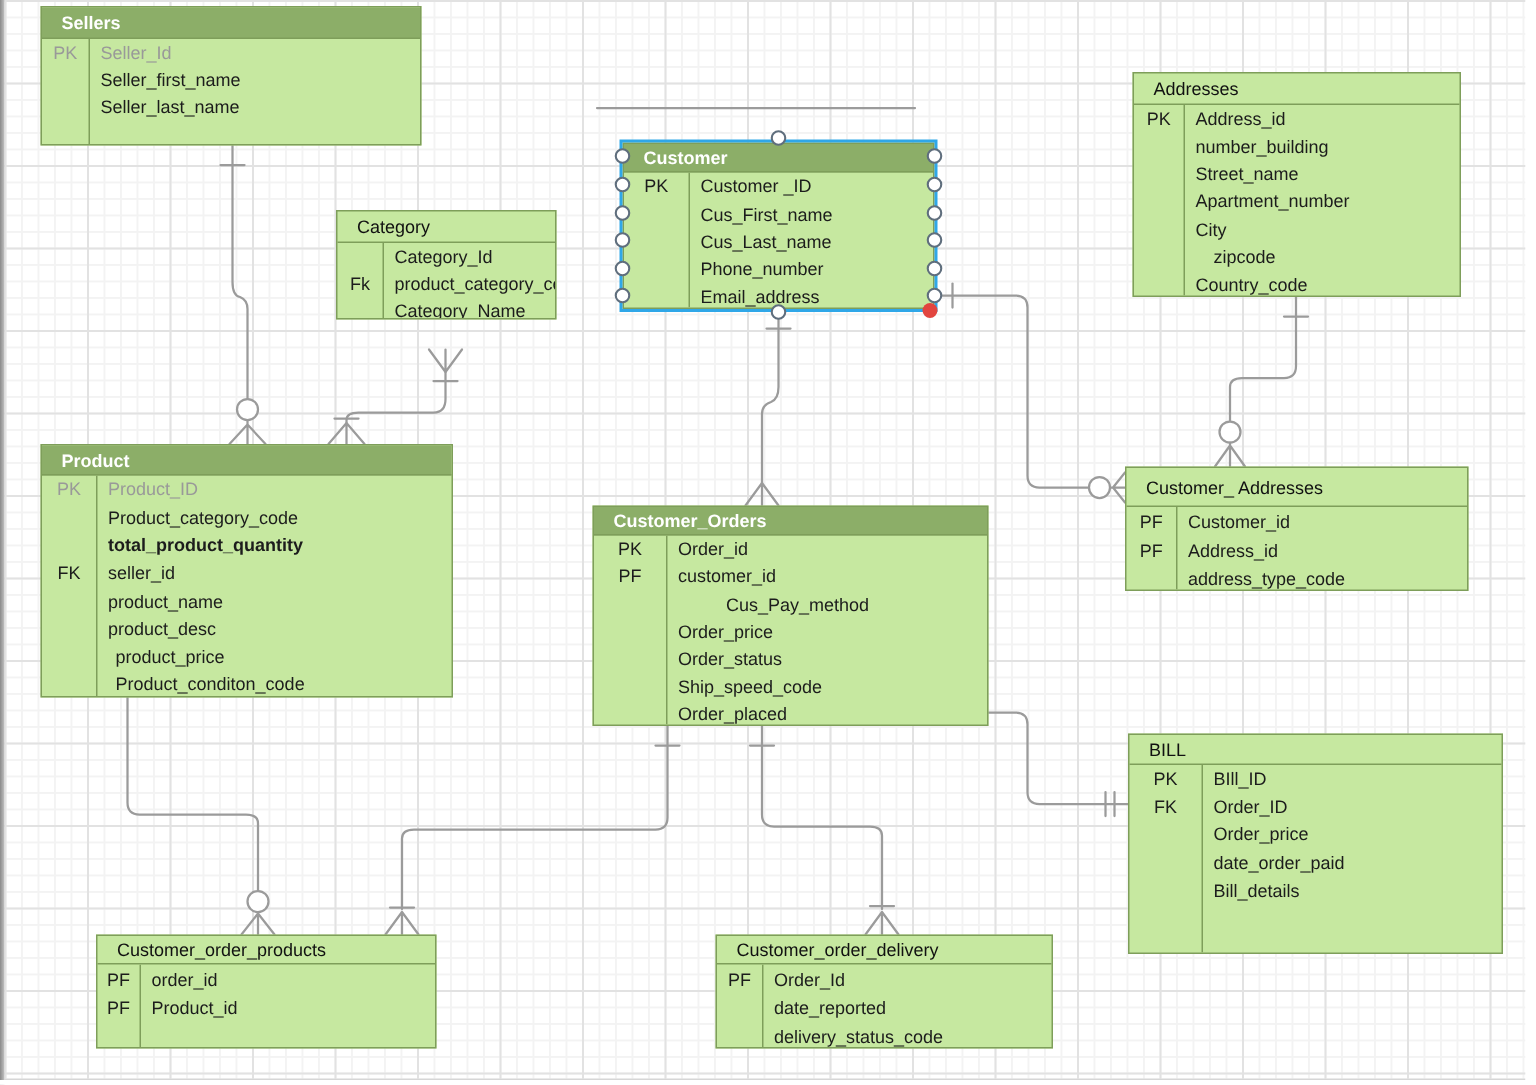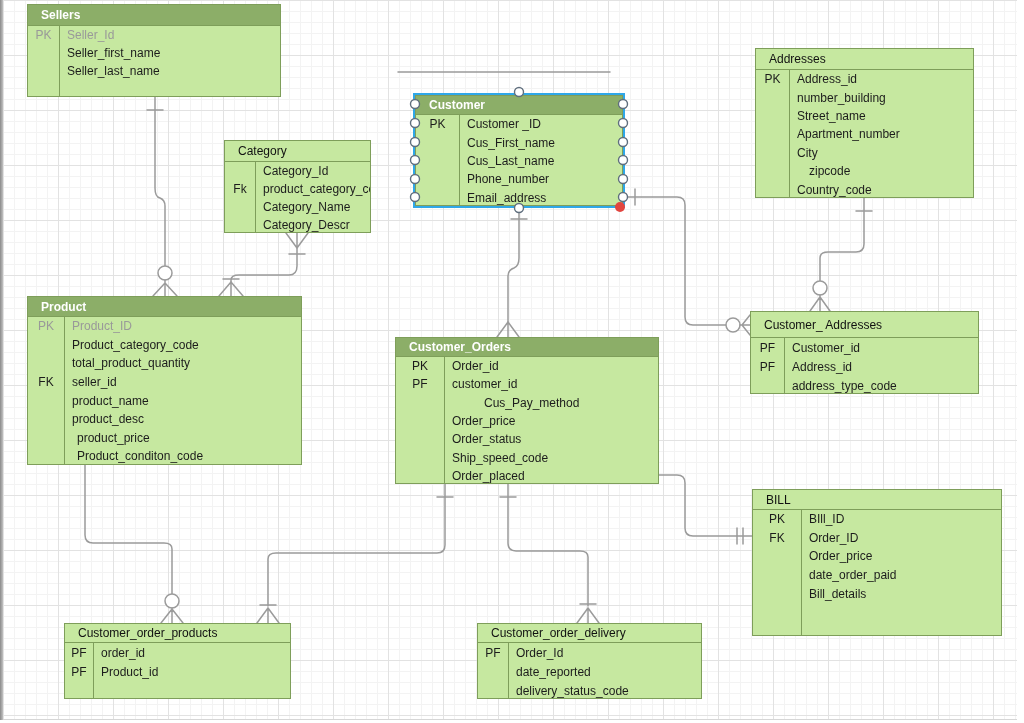--- a/index.html
+++ b/index.html
@@ -185,21 +185,21 @@
           <div class="row" style="height: 18.4px; margin-left: 12px;">
             <span class="key" style="width: 33px;"></span>
             <span class="fname">zipcode</span>
           </div>
           <div class="row" style="height: 18.4px;">
             <span class="key" style="width: 33px;"></span>
             <span class="fname">Country_code</span>
           </div>
         </div>
       </div>
-      <div class="entity" style="left: 224px; top: 140px; width: 147px; height: 93px;">
+      <div class="entity" style="left: 224px; top: 140px; width: 147px; height: 73px;">
         <div class="entity-head" style="height: 21px;">Category</div>
         <div class="entity-body">
           <div class="keycol-divider" style="left: 30px;"></div>
           <div class="row" style="height: 18px;">
             <span class="key" style="width: 30px;"></span>
             <span class="fname">Category_Id</span>
           </div>
           <div class="row" style="height: 18px;">
             <span class="key" style="width: 30px;">Fk</span>
             <span class="fname">product_category_code</span>
@@ -219,21 +219,21 @@
         <div class="entity-body">
           <div class="keycol-divider" style="left: 36px;"></div>
           <div class="row muted" style="height: 18.6px;">
             <span class="key" style="width: 36px;">PK</span>
             <span class="fname">Product_ID</span>
           </div>
           <div class="row" style="height: 18.6px;">
             <span class="key" style="width: 36px;"></span>
             <span class="fname">Product_category_code</span>
           </div>
-          <div class="row" style="height: 18.6px;">
+          <div class="row" style="height: 18.6px; font-weight: bold;">
             <span class="key" style="width: 36px;"></span>
             <span class="fname">total_product_quantity</span>
           </div>
           <div class="row" style="height: 18.6px;">
             <span class="key" style="width: 36px;">FK</span>
             <span class="fname">seller_id</span>
           </div>
           <div class="row" style="height: 18.6px;">
             <span class="key" style="width: 36px;"></span>
             <span class="fname">product_name</span>

